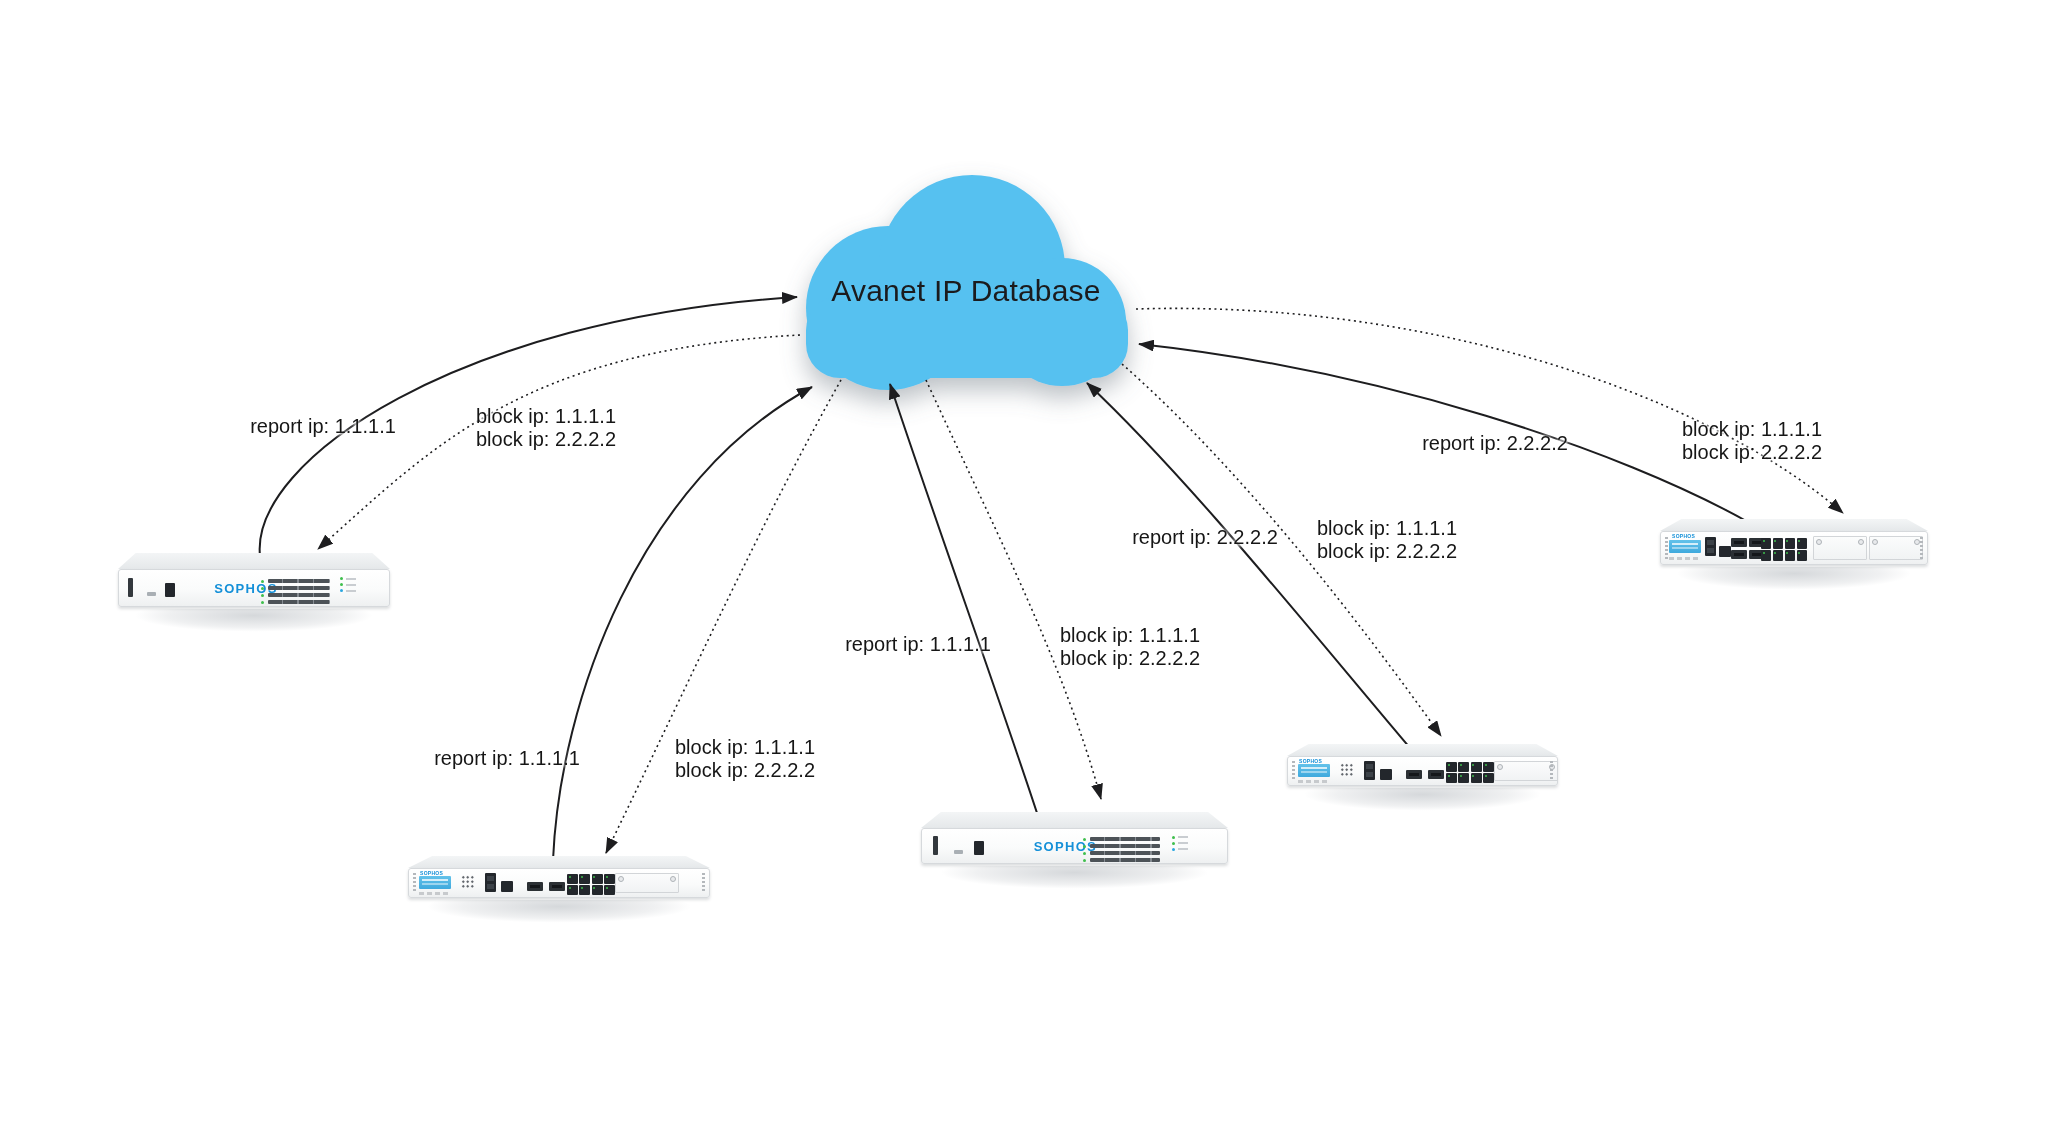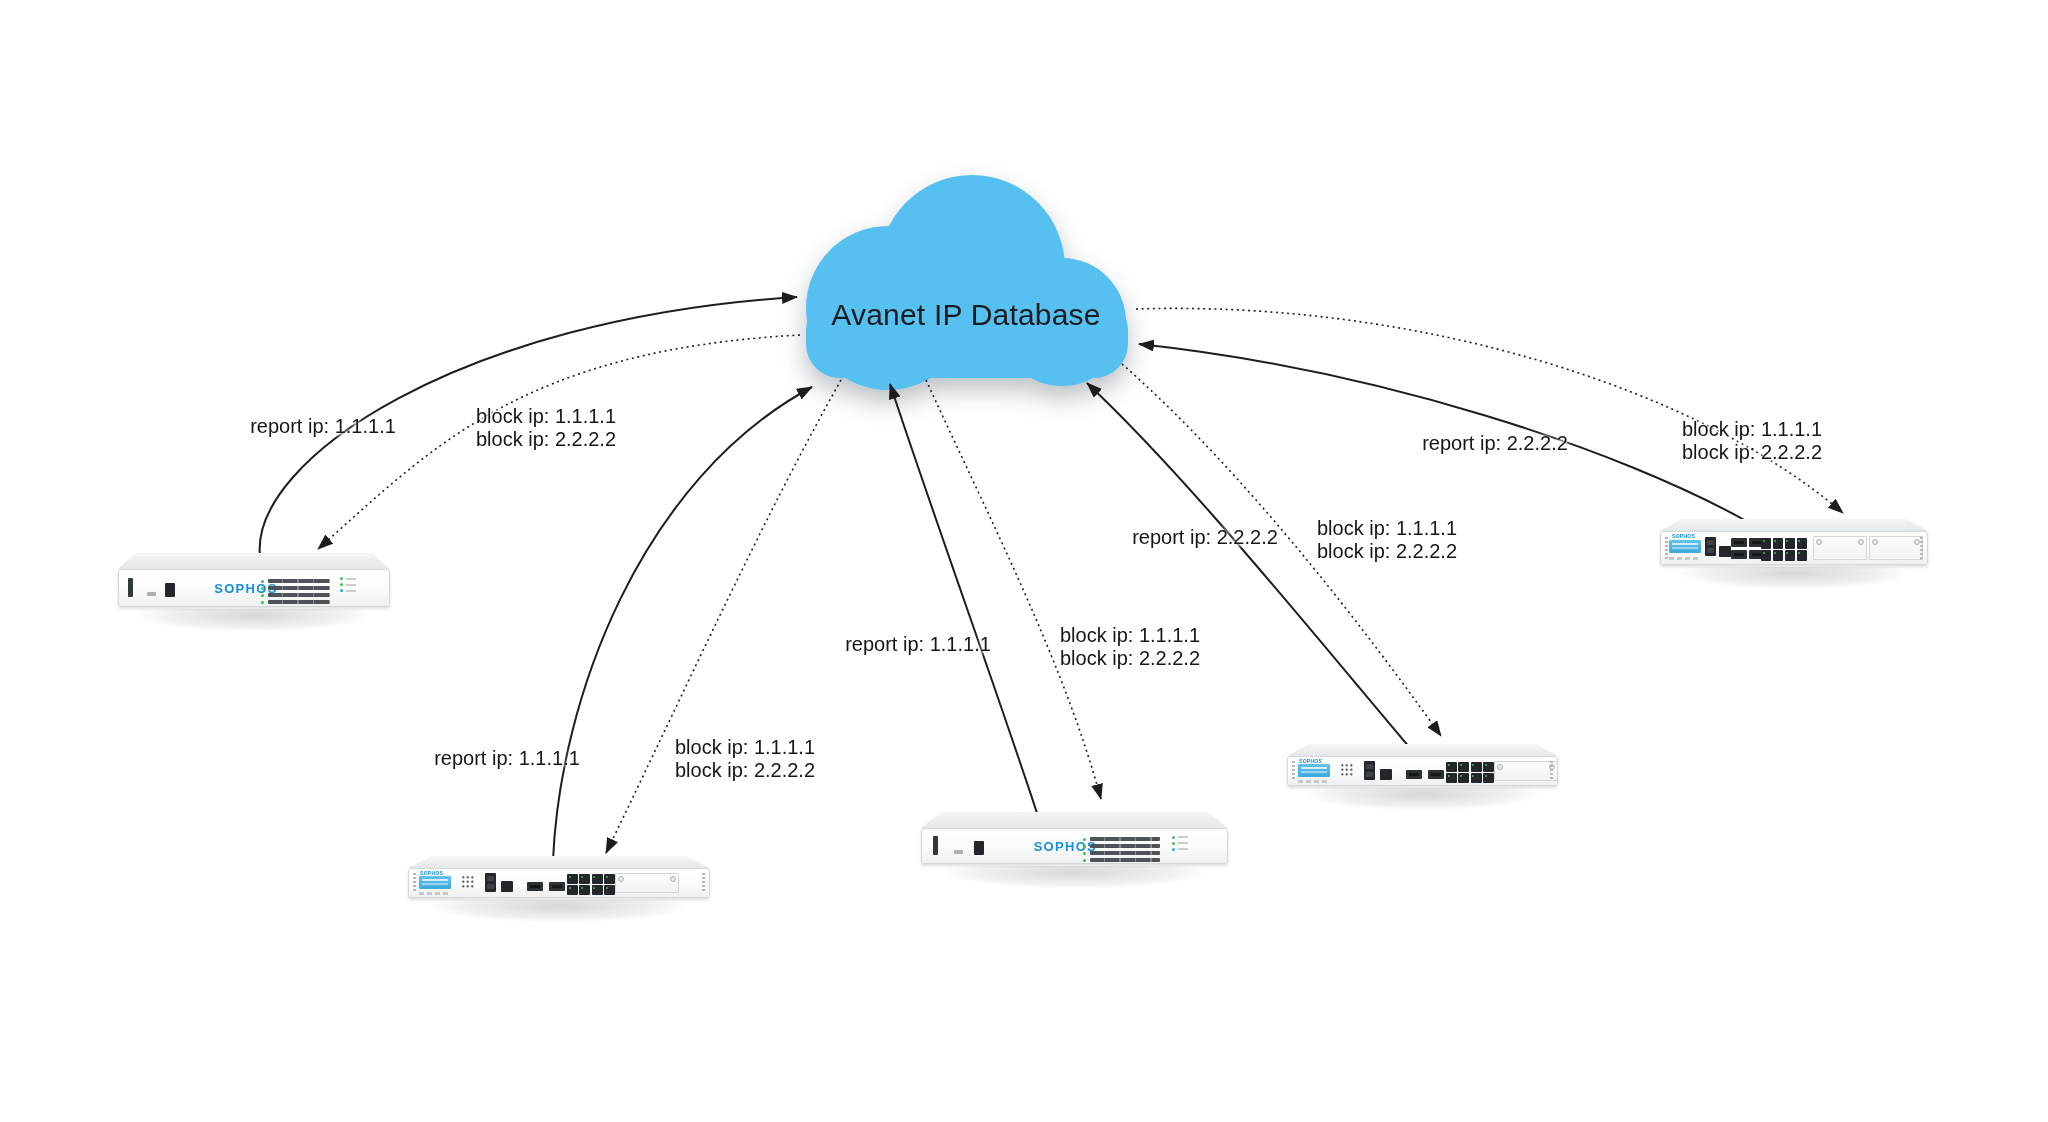--- a/index.html
+++ b/index.html
@@ -2,21 +2,21 @@
 <html><head>
 <meta charset="utf-8">
 <style>
   html,body{margin:0;padding:0;background:#ffffff;}
   .canvas{position:relative;width:2048px;height:1122px;background:#ffffff;overflow:hidden;
           font-family:"Liberation Sans",sans-serif;}
   svg.layer{position:absolute;left:0;top:0;z-index:1;}
 
   
   .cloud-label{position:absolute;left:966px;top:291px;transform:translate(-50%,-50%);
-    font-size:30px;color:#1b1b1d;letter-spacing:.2px;z-index:2;white-space:nowrap;margin-top:24px;}
+    font-size:30px;color:#1b1b1d;letter-spacing:.2px;z-index:2;white-space:nowrap;}
 
   
   .edge-label{position:absolute;transform:translate(-50%,-50%);z-index:4;
     font-size:20px;line-height:23px;color:#161616;text-align:center;white-space:nowrap;
     text-shadow:0 0 5px #fff,0 0 9px #fff,0 1px 3px #fff;}
   .edge-label .ll{display:block;}
 
   
   .device{position:absolute;z-index:3;}
   .dtop{height:16px;background:linear-gradient(180deg,#f3f5f6,#e5e8ea);

